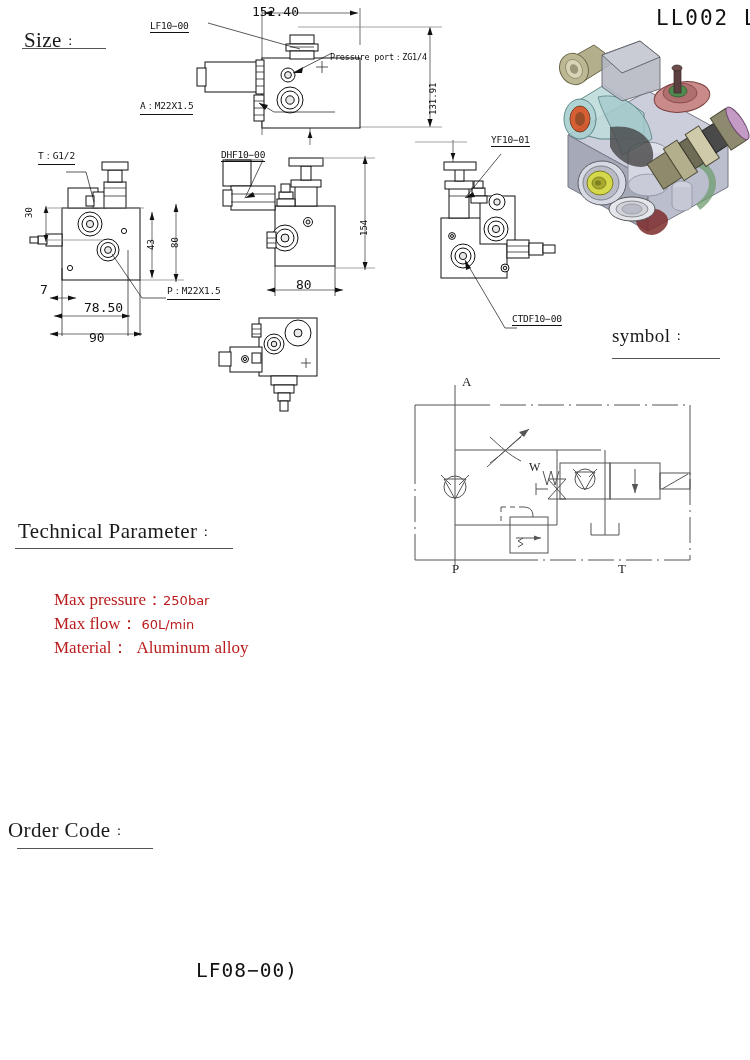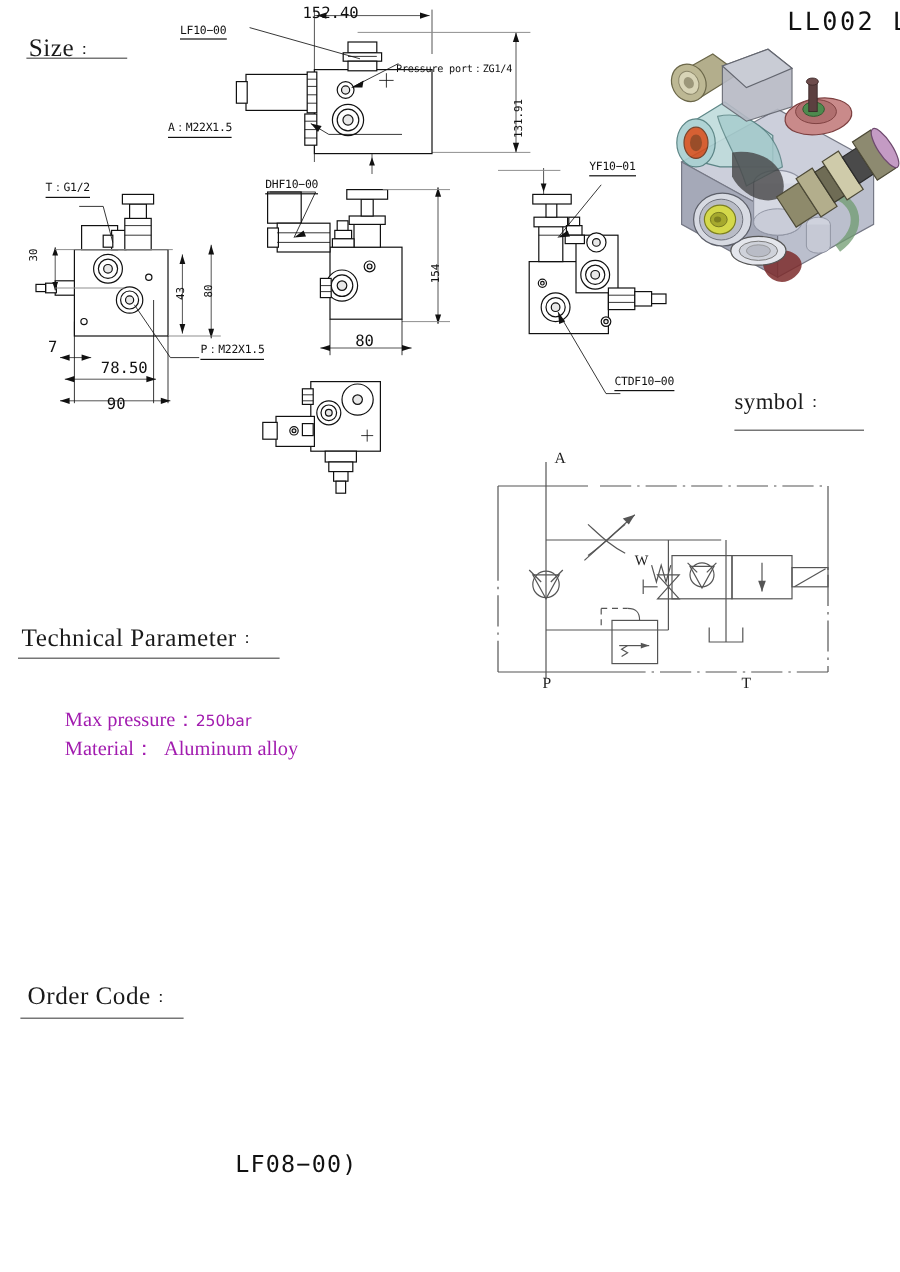--- a/index.html
+++ b/index.html
@@ -18,21 +18,21 @@
   
   .cad{font-family:"DejaVu Sans Mono",monospace;font-size:9.5px;color:#111;
        white-space:nowrap;letter-spacing:-.2px;}
   .cad-u{font-family:"DejaVu Sans Mono",monospace;font-size:9.5px;color:#111;
        white-space:nowrap;letter-spacing:-.2px;border-bottom:1px solid #111;padding-bottom:1px;}
   .dim{font-family:"DejaVu Sans Mono",monospace;font-size:13px;color:#111;white-space:nowrap;}
   .dim-v{font-family:"DejaVu Sans Mono",monospace;font-size:9px;color:#111;white-space:nowrap;
          transform:rotate(-90deg);transform-origin:left top;}
 
   
-  .tp-line{font-family:"Liberation Serif",serif;font-size:17px;color:#a21caf;white-space:nowrap;}
+  .tp-line{font-family:"Liberation Serif",serif;font-size:17px;color:#b91c1c;white-space:nowrap;}
   .tp-val{font-family:"DejaVu Sans",sans-serif;font-size:13px;}
   .tp-val2{font-family:"Liberation Serif",serif;font-size:17px;}
 
   
   .oc{font-family:"DejaVu Sans Mono",monospace;font-size:19.5px;color:#111;
       white-space:nowrap;letter-spacing:1px;}
 
   
   .ll-title{font-family:"DejaVu Sans Mono",monospace;font-size:21px;color:#111;
             letter-spacing:2px;white-space:nowrap;}
@@ -462,25 +462,28 @@
 
   <div class="abs sec-head" style="left:18px;top:519px;">
     <span>Technical Parameter</span><span class="colon">：</span>
   </div>
   <div class="sec-rule" style="left:15px;top:548px;width:218px;"></div>
 
   <div class="abs" style="left:54px;top:588px;">
     <div class="tp-line" style="margin-bottom:1px;">
       <span>Max pressure</span><span>：</span><span class="tp-val">250bar</span>
     </div>
+    <div class="tp-line" style="margin-bottom:1px;">
+      <span>Max flow</span><span>：</span><span class="tp-val" style="margin-left:4px;">60L/min</span>
+    </div>
     <div class="tp-line">
       <span>Material</span><span>：</span><span class="tp-val2" style="margin-left:8px;">Aluminum alloy</span>
     </div>
   </div>
 
-  <div class="abs sec-head" style="left:23px;top:818px;font-family:Liberation Serif, serif;">
+  <div class="abs sec-head" style="left:8px;top:818px;font-family:Liberation Serif, serif;">
     <span>Order Code</span><span class="colon">：</span>
   </div>
   <div class="sec-rule" style="left:17px;top:848px;width:136px;"></div>
 
   <div class="abs oc" style="left:196px;top:959px;">LF08−00)</div>
 
 </div>
 
 </body></html>

